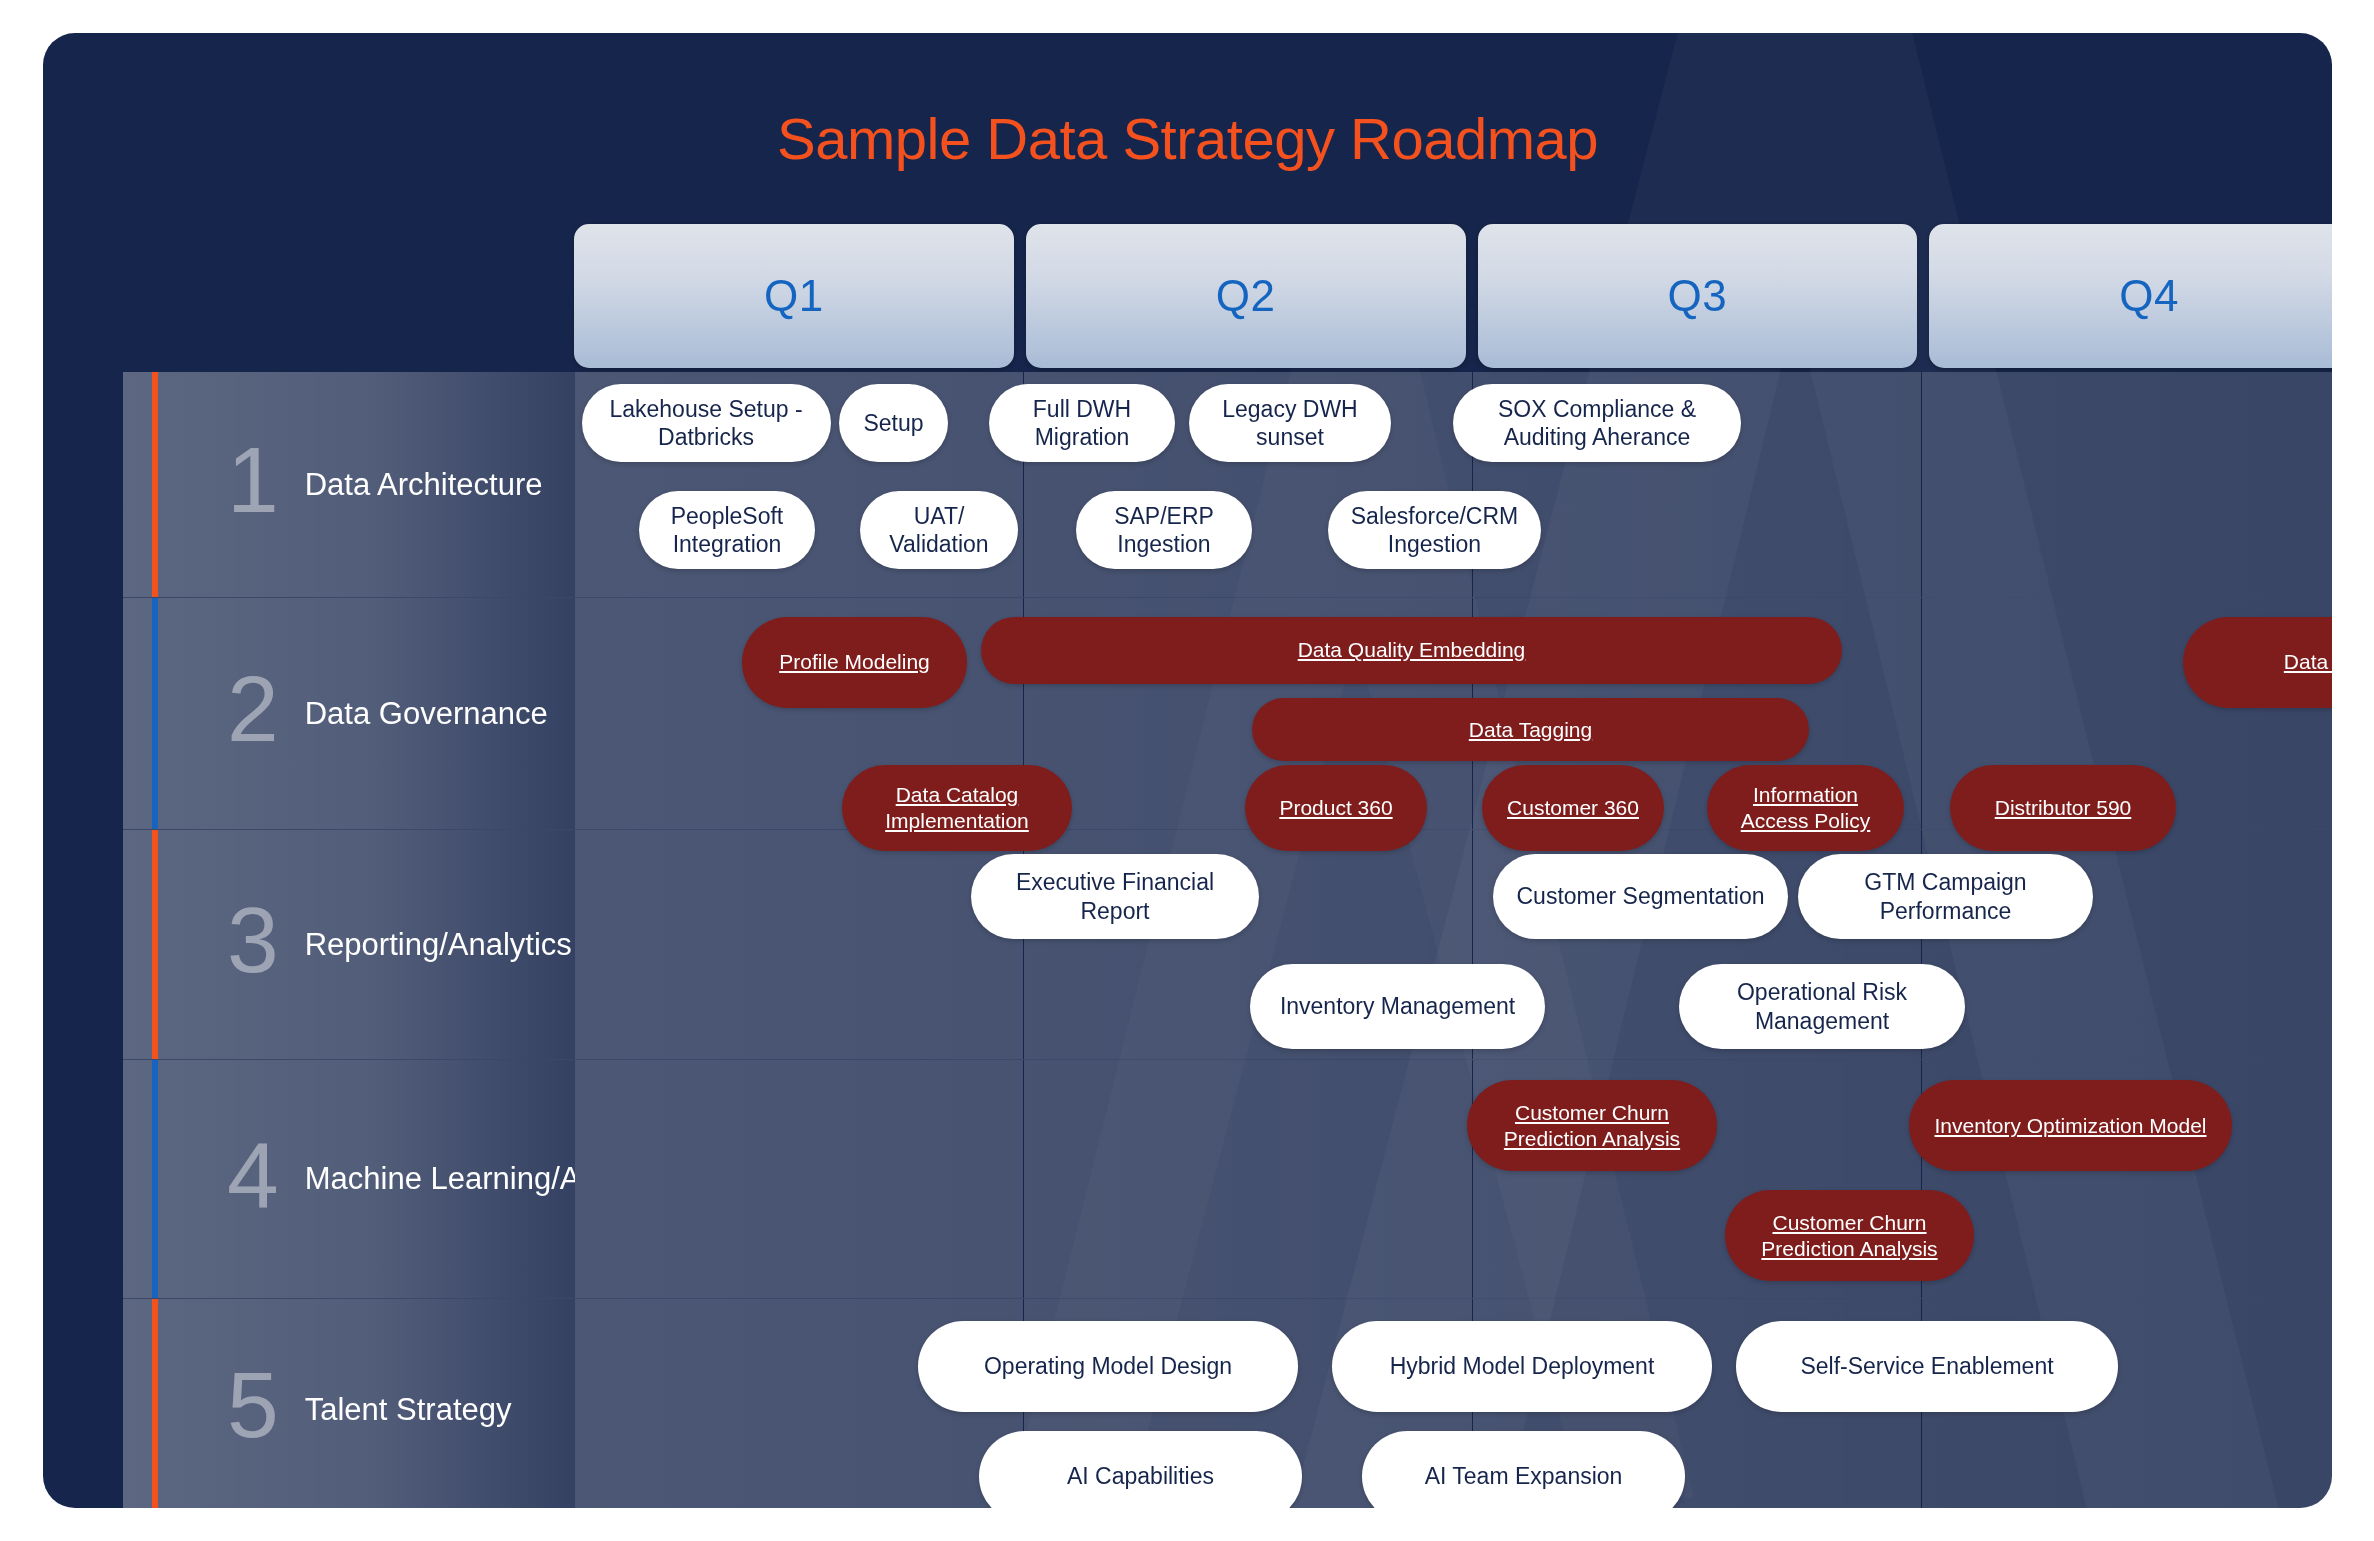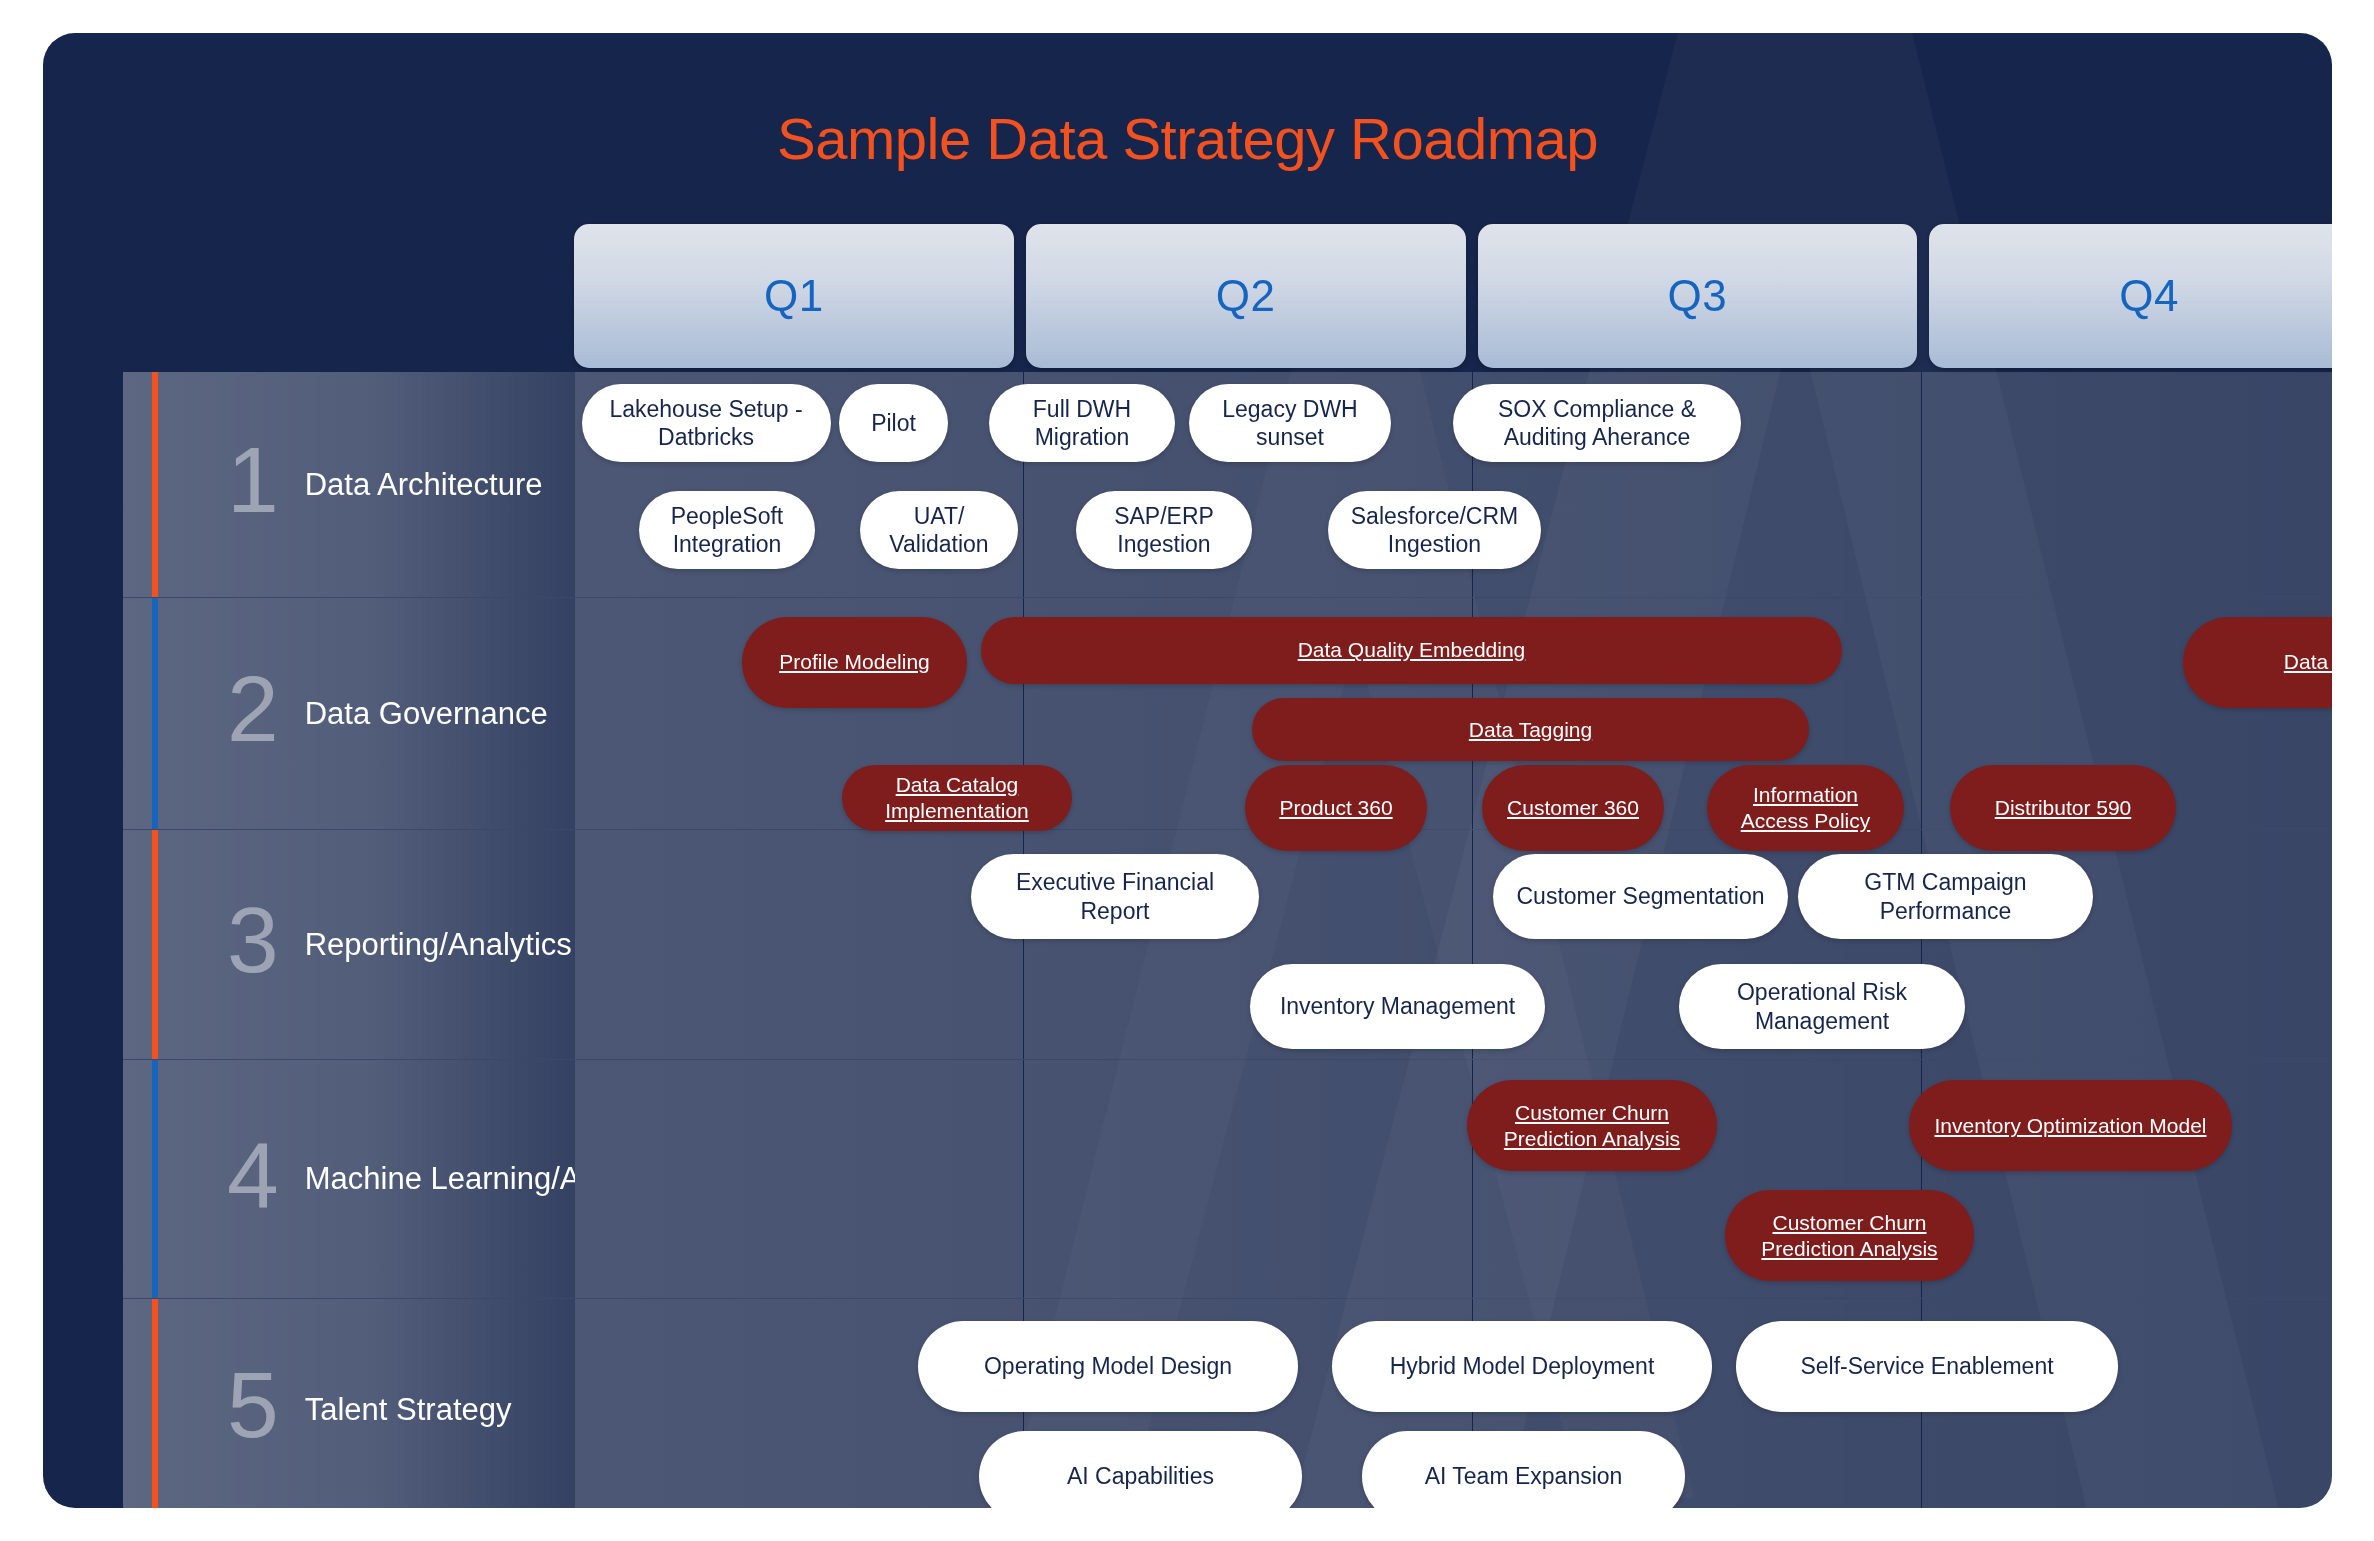--- a/index.html
+++ b/index.html
@@ -198,21 +198,21 @@
         <div class="rowlabel">Data Architecture</div>
       </div>
       <div class="lanes">
         <div class="lane"></div>
         <div class="lane"></div>
         <div class="lane"></div>
         <div class="lane"></div>
       </div>
       <div class="overlay">
         <div class="pill white" style="left:6.5px;  top:12px;  width:249px; height:78px;">Lakehouse Setup - Datbricks</div>
-        <div class="pill white" style="left:264px; top:12px;  width:109px; height:78px;">Pilot</div>
+        <div class="pill white" style="left:264px; top:12px;  width:109px; height:78px;">Setup</div>
         <div class="pill white" style="left:414px; top:12px;  width:186px; height:78px;">Full DWH Migration</div>
         <div class="pill white" style="left:614px; top:12px;  width:202px; height:78px;">Legacy DWH sunset</div>
         <div class="pill white" style="left:878px; top:12px;  width:288px; height:78px;">SOX Compliance &amp; Auditing Aherance</div>
 
         <div class="pill white" style="left:64px;  top:119px; width:176px; height:78px;">PeopleSoft Integration</div>
         <div class="pill white" style="left:285px; top:119px; width:158px; height:78px;">UAT/ Validation</div>
         <div class="pill white" style="left:501px; top:119px; width:176px; height:78px;">SAP/ERP Ingestion</div>
         <div class="pill white" style="left:753px; top:119px; width:213px; height:78px;">Salesforce/CRM Ingestion</div>
       </div>
     </div>
@@ -229,21 +229,21 @@
         <div class="lane"></div>
         <div class="lane"></div>
       </div>
       <div class="overlay">
         <div class="pill orange" style="left:167px; top:18.6px;  width:225px; height:91px;">Profile Modeling</div>
         <div class="pill orange" style="left:406px; top:18.6px;  width:861px; height:67px;">Data Quality Embedding</div>
         <div class="pill orange" style="left:1608px; top:18.6px; width:325px; height:91px;">Data Tagging</div>
 
         <div class="pill orange" style="left:677px; top:100px; width:557px; height:63px;">Data Tagging</div>
 
-        <div class="pill orange" style="left:267px;  top:167px; width:230px; height:66px;">Data Catalog Implementation</div>
+        <div class="pill orange" style="left:267px;  top:167px; width:230px; height:86px;">Data Catalog Implementation</div>
         <div class="pill orange" style="left:670px;  top:167px; width:182px; height:86px;">Product 360</div>
         <div class="pill orange" style="left:907px;  top:167px; width:182px; height:86px;">Customer 360</div>
         <div class="pill orange" style="left:1132px; top:167px; width:197px; height:86px;">Information Access Policy</div>
         <div class="pill orange" style="left:1375px; top:167px; width:226px; height:86px;">Distributor 590</div>
       </div>
     </div>
 
     <div class="row r3">
       <div class="labelcell">
         <div class="accent orange"></div>

